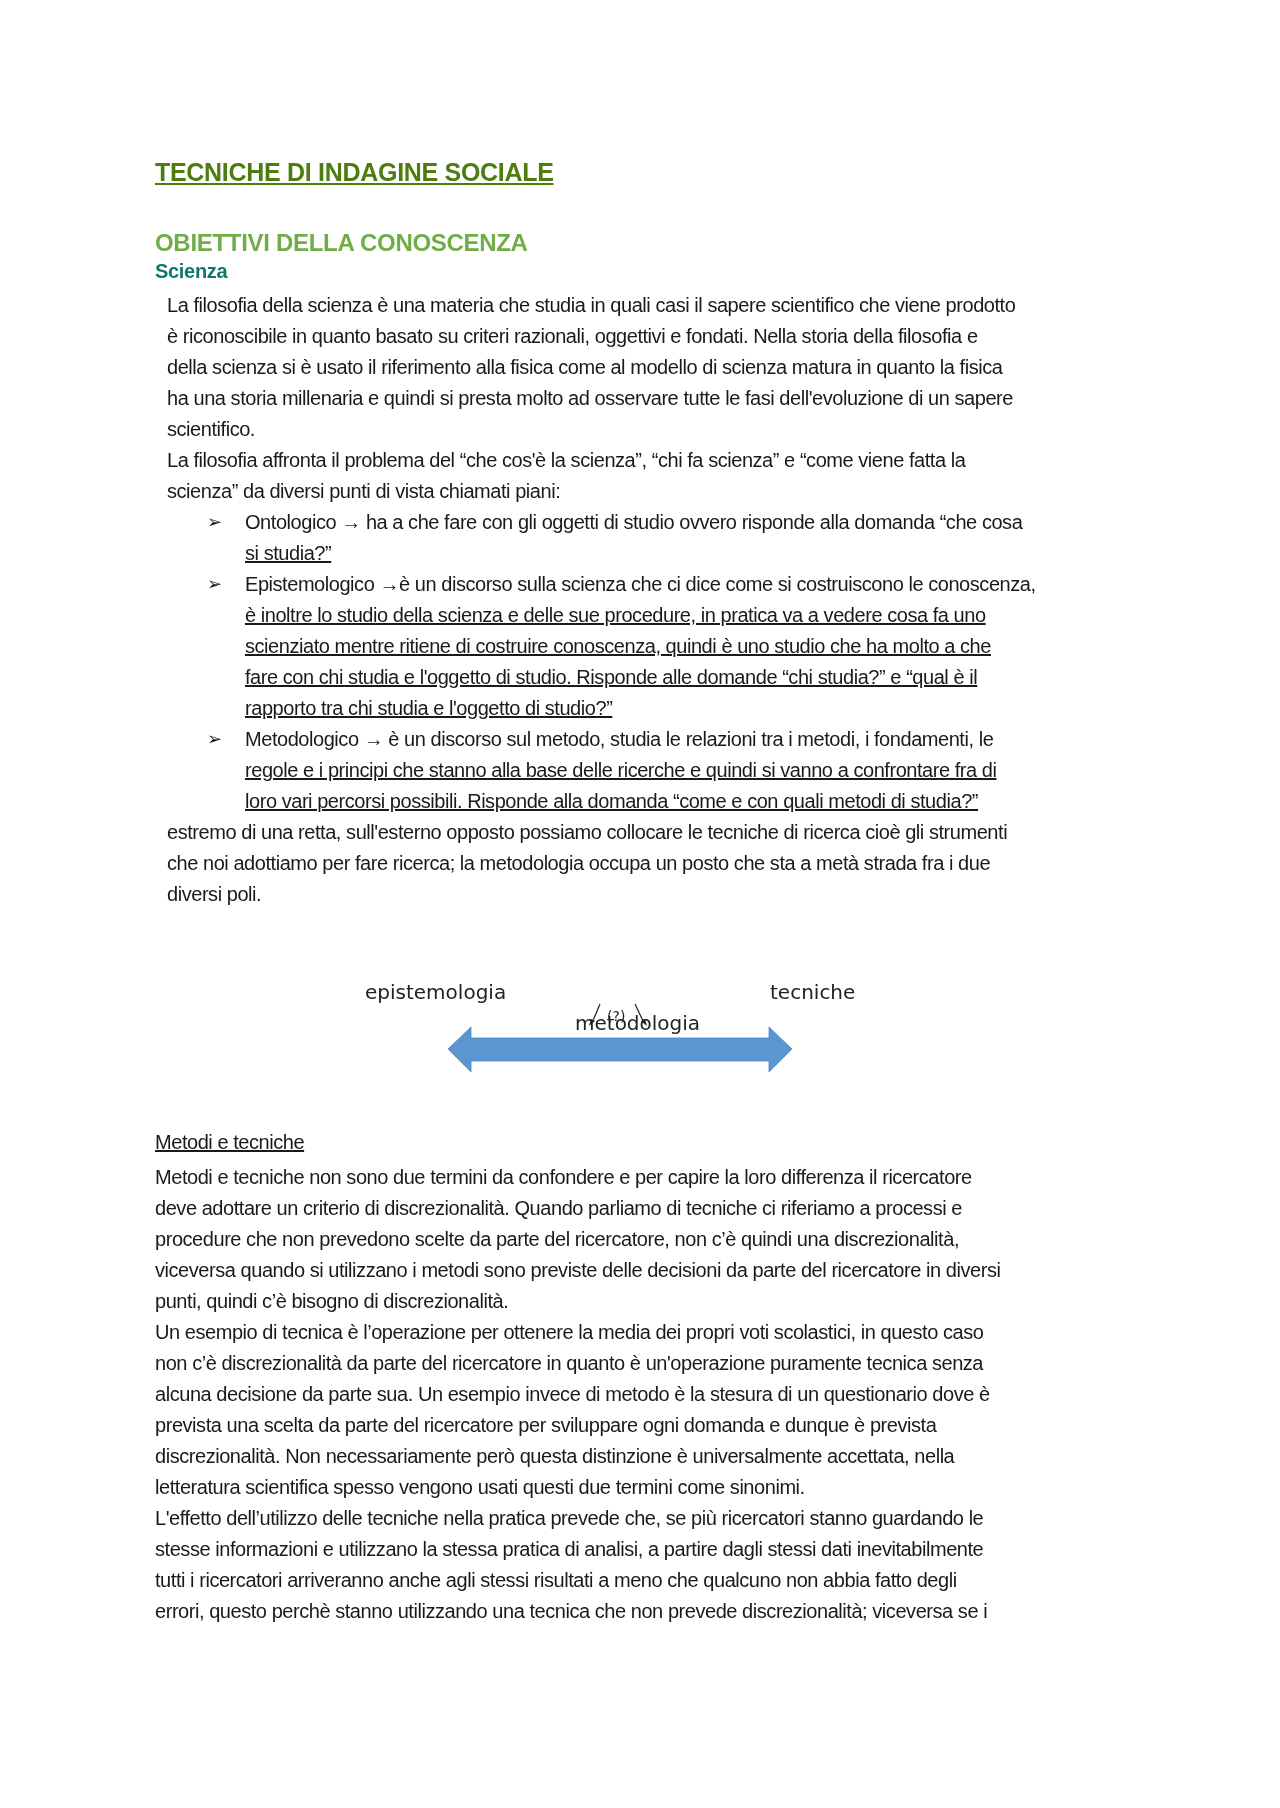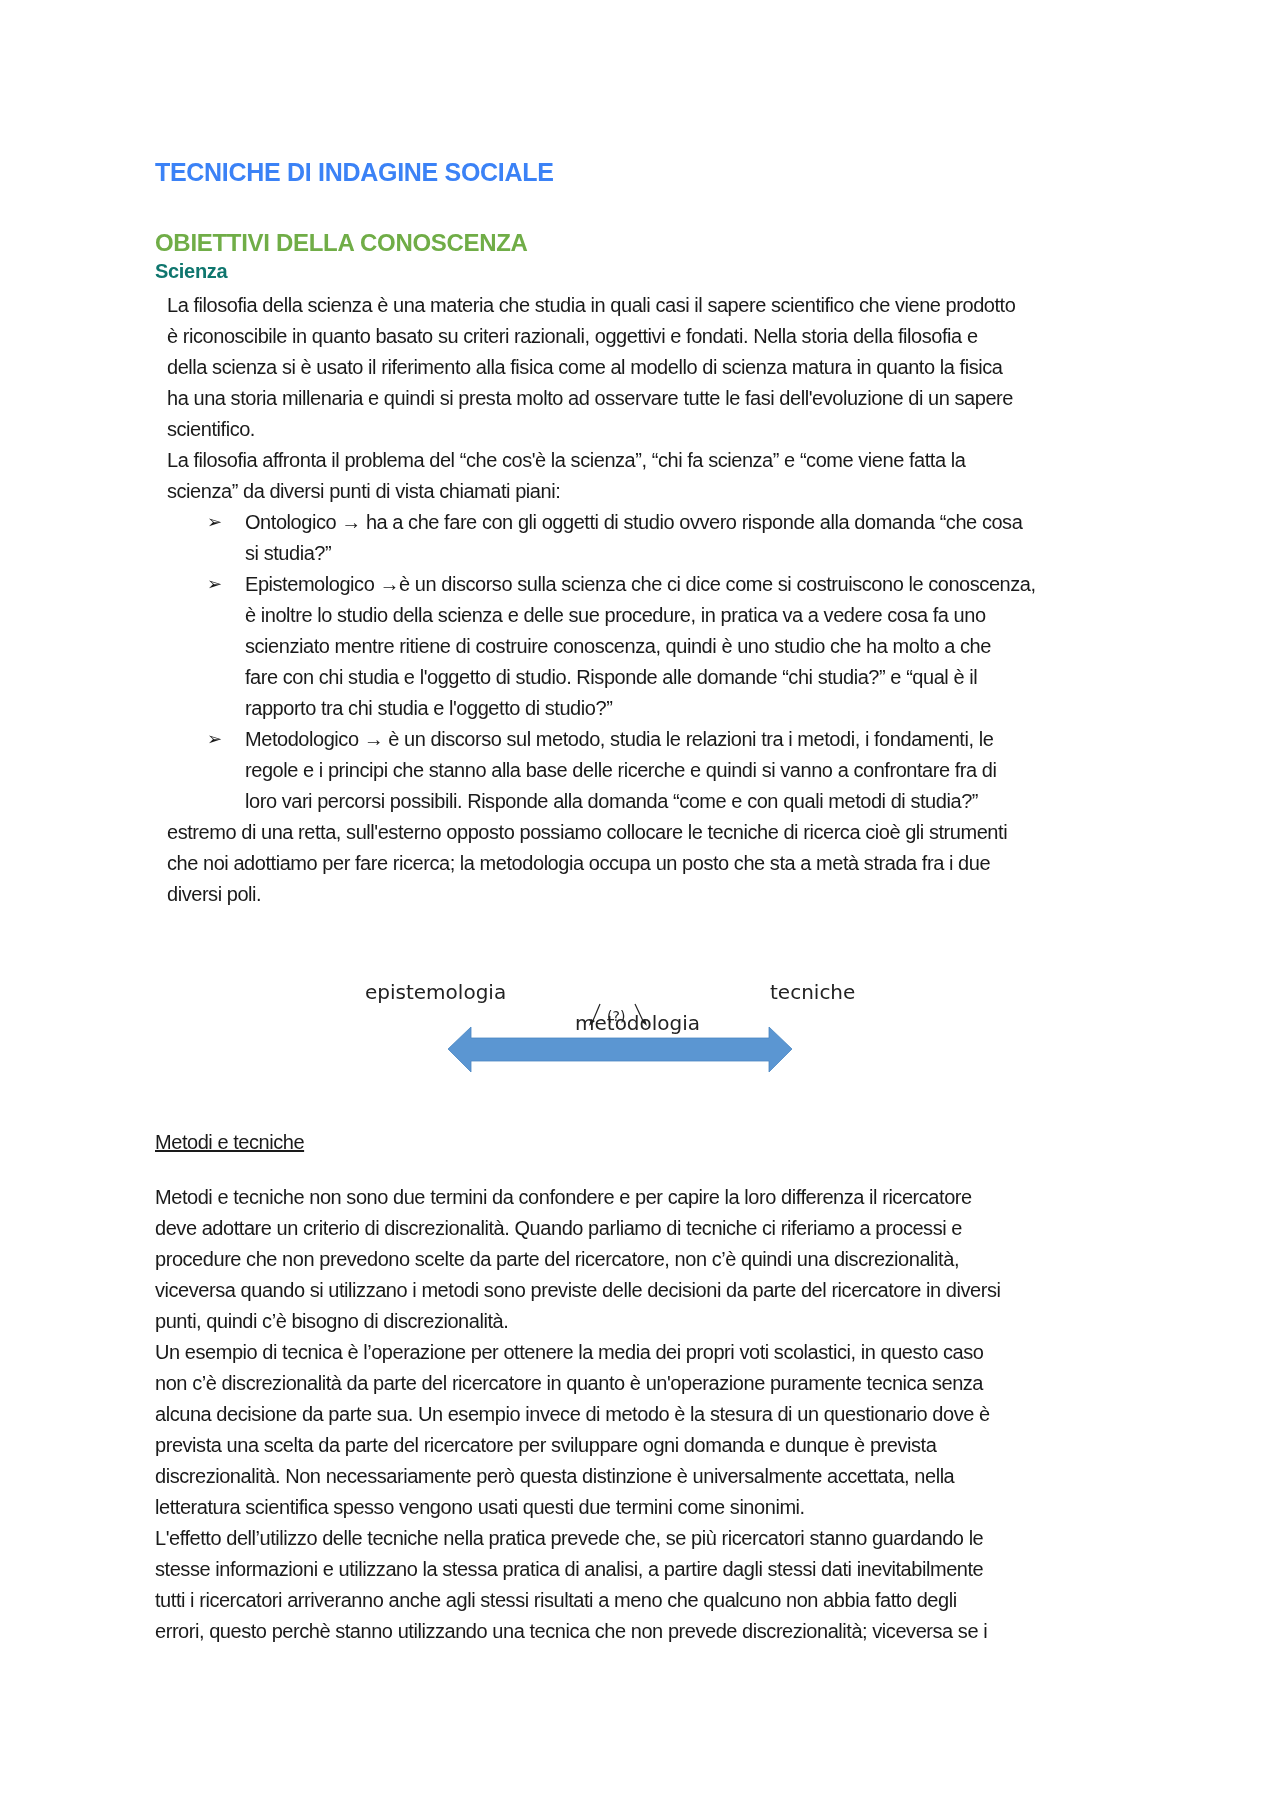--- a/index.html
+++ b/index.html
@@ -1,31 +1,31 @@
 <!DOCTYPE html>
 <html><head>
 <meta charset="utf-8">
 <style>
   html, body { margin: 0; padding: 0; background: #ffffff; }
   body { width: 1280px; height: 1808px; position: relative; overflow: hidden;
          font-family: "Liberation Sans Narrow", "Liberation Sans", sans-serif; color: #1a1a1a; }
   .page { position: absolute; left: 155px; top: 0; width: 990px; }
-  .title { position: absolute; top: 158px; left: 0; font-size: 25px; font-weight: bold; color: #3b82f6; letter-spacing: -0.3px; white-space: nowrap; }
+  .title { position: absolute; top: 158px; left: 0; font-size: 25px; font-weight: bold; color: #4d7c0f; letter-spacing: -0.3px; white-space: nowrap; text-decoration: underline; }
   .section { position: absolute; top: 229px; left: 0; font-size: 24px; font-weight: bold; color: #70ad47; letter-spacing: -0.3px; white-space: nowrap; }
   .sub { position: absolute; top: 260px; left: 0; font-size: 20px; font-weight: bold; color: #0f766e; letter-spacing: -0.3px; }
   .body { position: absolute; top: 290px; left: 0; width: 990px; font-size: 20px; line-height: 31px; letter-spacing: -0.45px; margin-left: 12px; }
   .line { white-space: nowrap; height: 31px; }
-  .ind { padding-left: 78px; }
+  .ind { padding-left: 78px; text-decoration: underline; }
   .bullet { position: relative; padding-left: 78px; }
   .bullet .mark { position: absolute; left: 40px; top: 0; font-size: 18px; }
   .diagram { position: absolute; left: 0; top: 0; }
   .dlabel { position: absolute; font-size: 20px; color: #222; white-space: nowrap; letter-spacing: 0; font-family: "DejaVu Sans", sans-serif; }
   .qmark { position: absolute; font-size: 14px; color: #222; font-family: "DejaVu Sans", sans-serif; }
   .section2 { position: absolute; top: 1131px; left: 0; font-size: 20px; text-decoration: underline; letter-spacing: -0.45px; }
-  .body2 { position: absolute; top: 1162px; left: 0; width: 990px; font-size: 20px; line-height: 31px; letter-spacing: -0.45px; margin-top: 20px; }
+  .body2 { position: absolute; top: 1162px; left: 0; width: 990px; font-size: 20px; line-height: 31px; letter-spacing: -0.45px; }
 </style>
 </head>
 <body>
 
 <div class="page">
   <div class="title">TECNICHE DI INDAGINE SOCIALE</div>
   <div class="section">OBIETTIVI DELLA CONOSCENZA</div>
   <div class="sub">Scienza</div>
 
   <div class="body">

